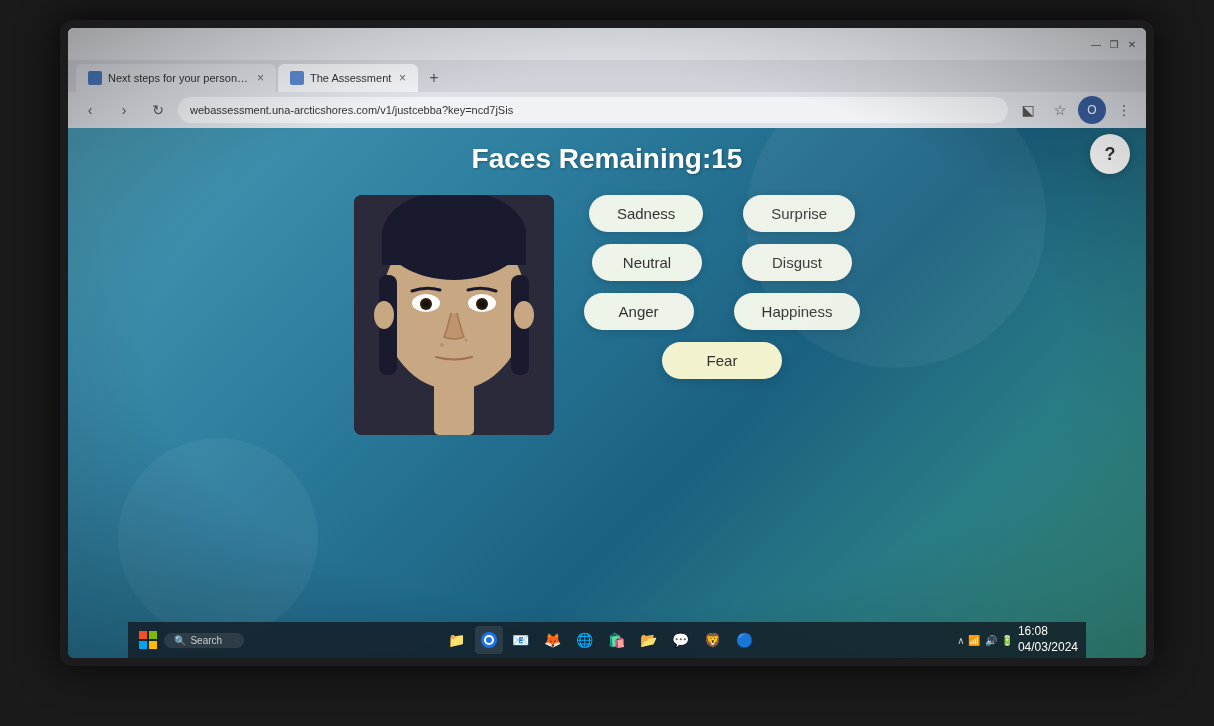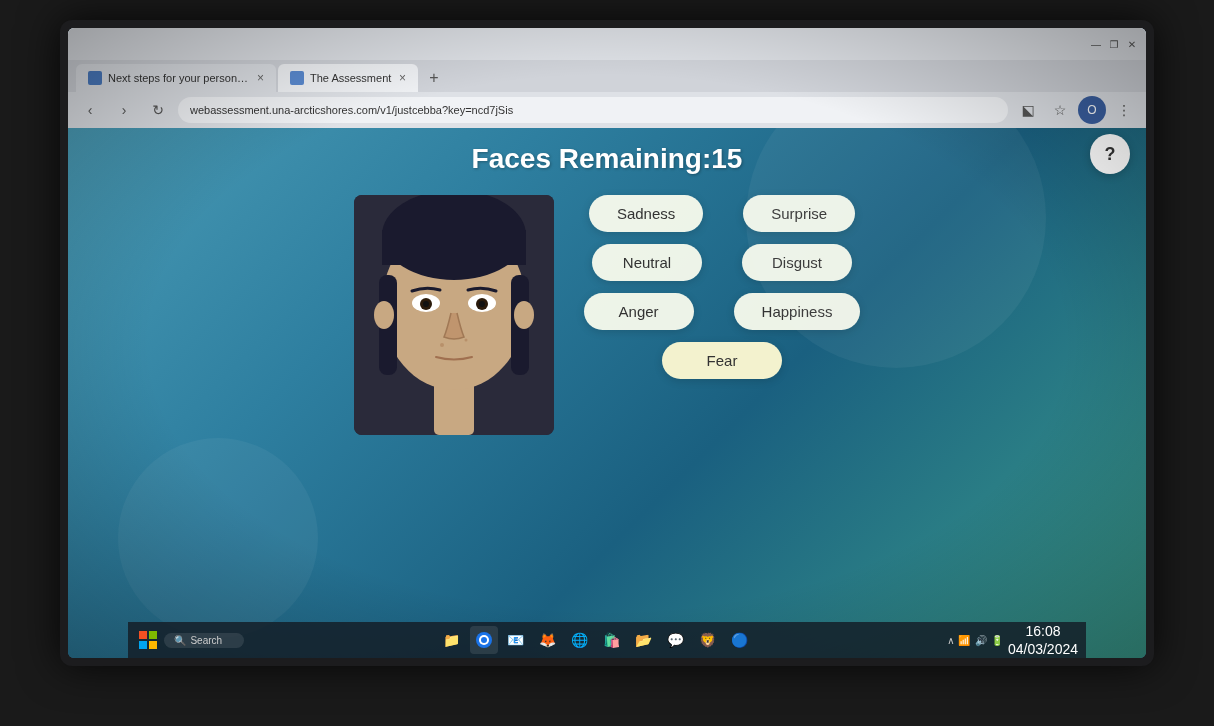--- a/index.html
+++ b/index.html
@@ -352,22 +352,22 @@
 
     .taskbar-systray {
       display: flex;
       align-items: center;
       gap: 4px;
       font-size: 9px;
       color: #ccc;
     }
 
     .systray-time {
-      text-align: center;
-      font-size: 14px;
+      text-align: left;
+      font-size: 12px;
       color: white;
       line-height: 1.3;
     }
 
     
     .screen::before {
       content: '';
       position: absolute;
       inset: 0;
       background: radial-gradient(ellipse at center, transparent 60%, rgba(0,0,0,0.3) 100%);

